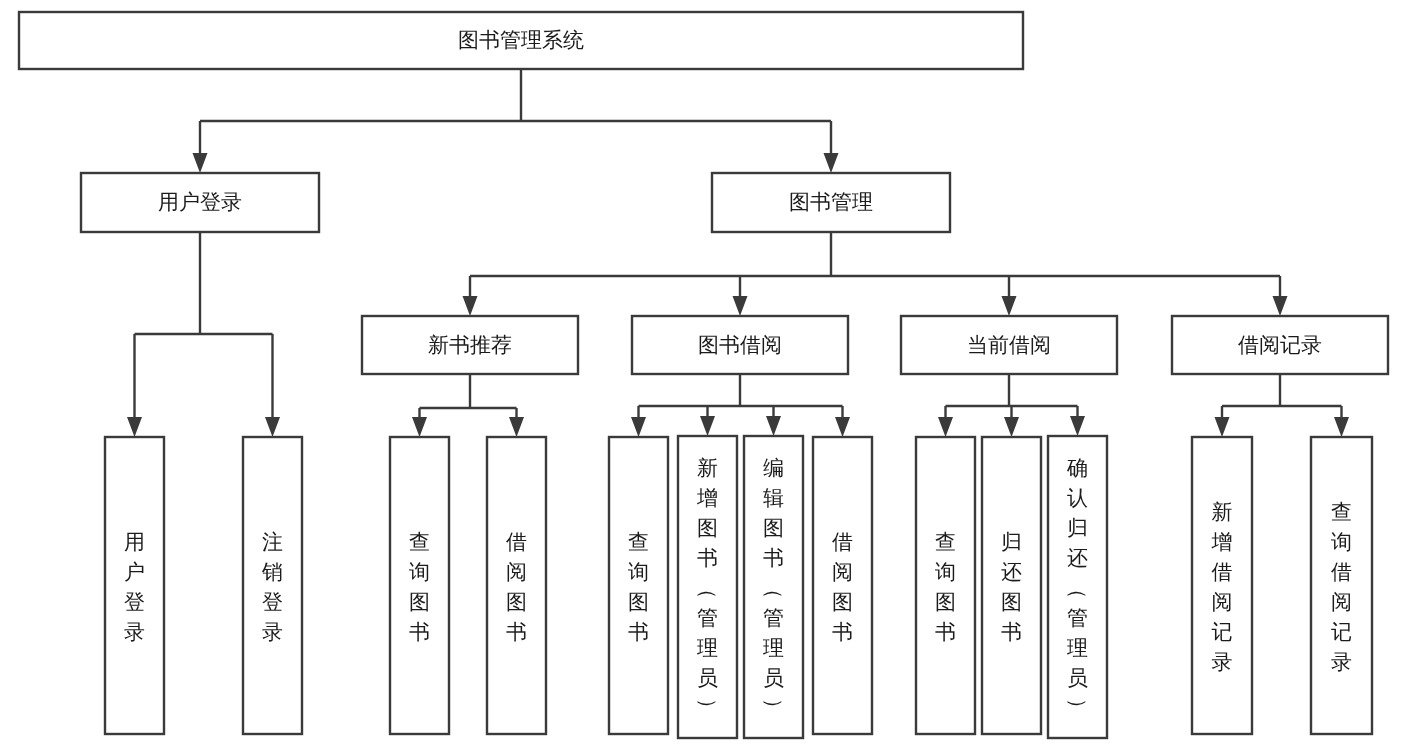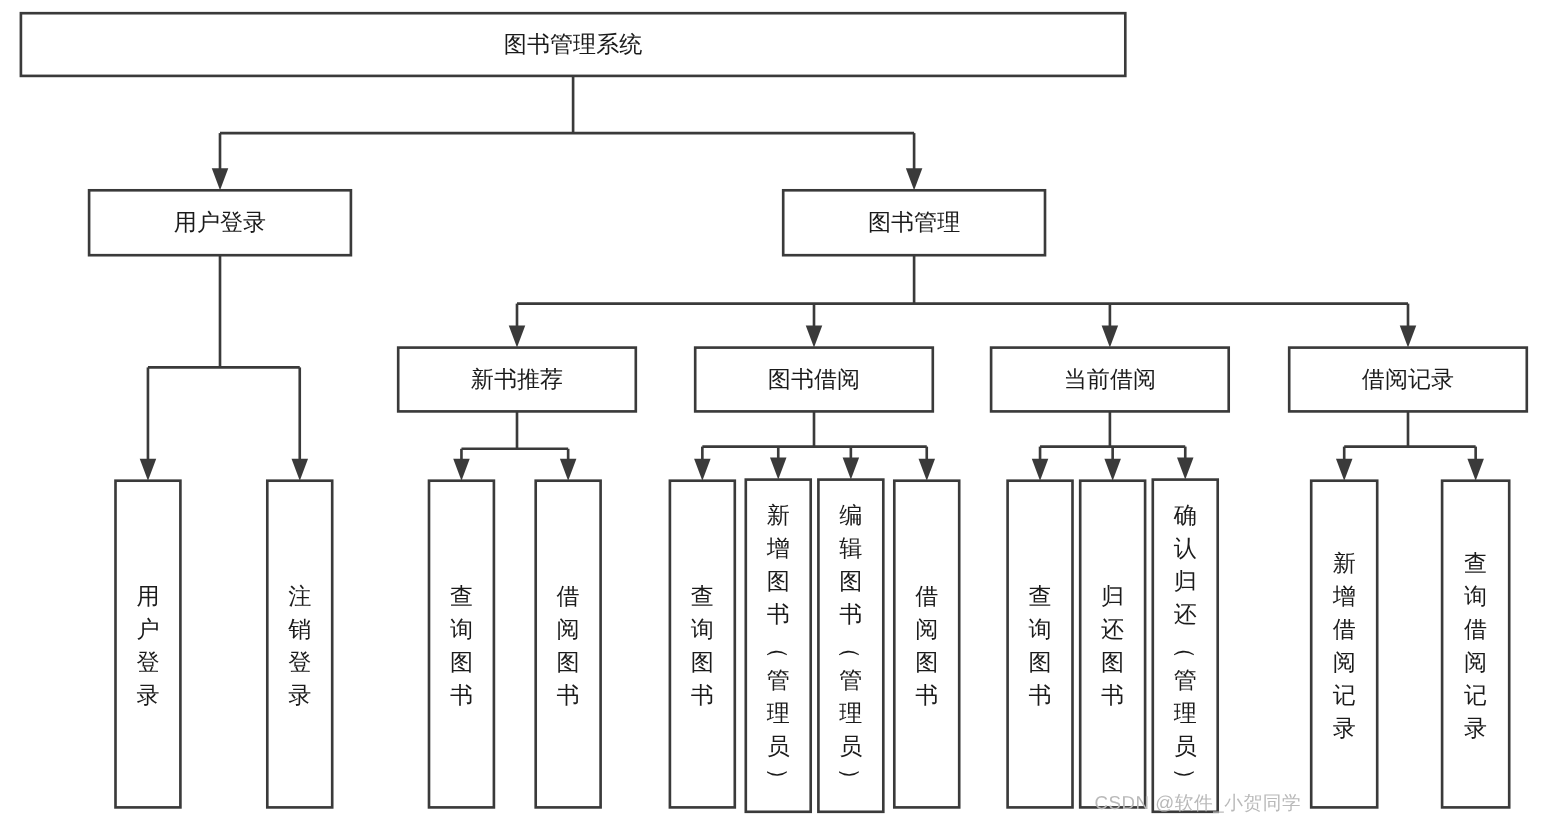--- a/index.html
+++ b/index.html
@@ -260,14 +260,13 @@
           <rect class="node-box" x="1311" y="437" width="61" height="297"></rect>
           <text class="node-label-v" x="1341.5" y="518.9">查</text>
           <text class="node-label-v" x="1341.5" y="548.9">询</text>
           <text class="node-label-v" x="1341.5" y="578.9">借</text>
           <text class="node-label-v" x="1341.5" y="608.9">阅</text>
           <text class="node-label-v" x="1341.5" y="638.9">记</text>
           <text class="node-label-v" x="1341.5" y="668.9">录</text>
         </g>
       </g>
     </svg>
-  <div class="watermark">CSDN @软件_小贺同学</div>
 </div>
 
 </body></html>

